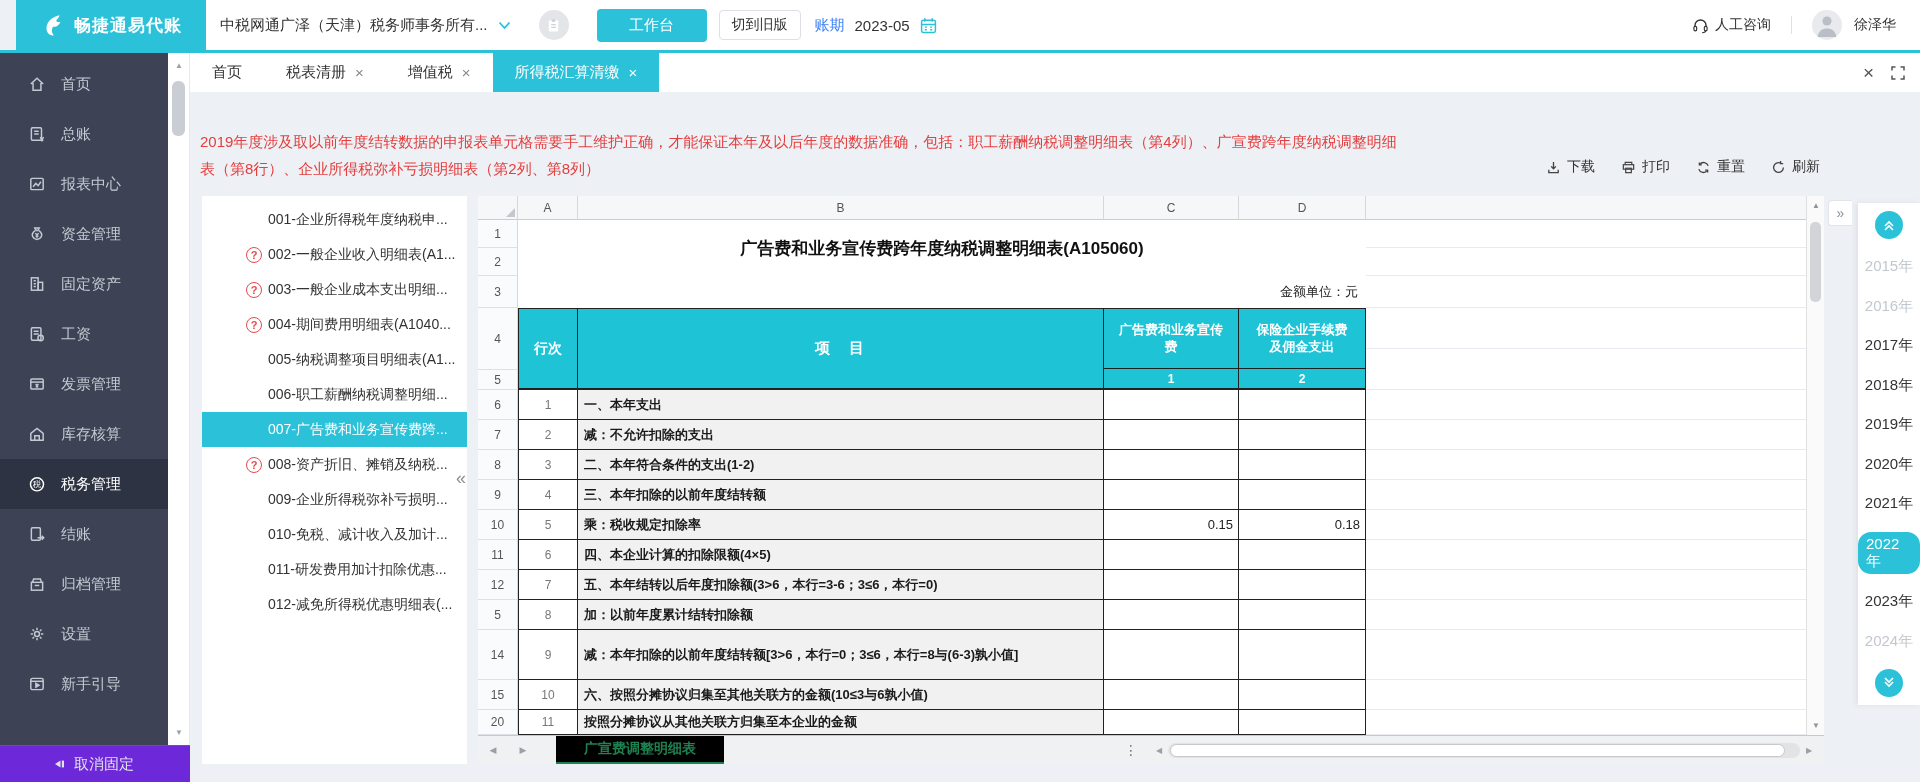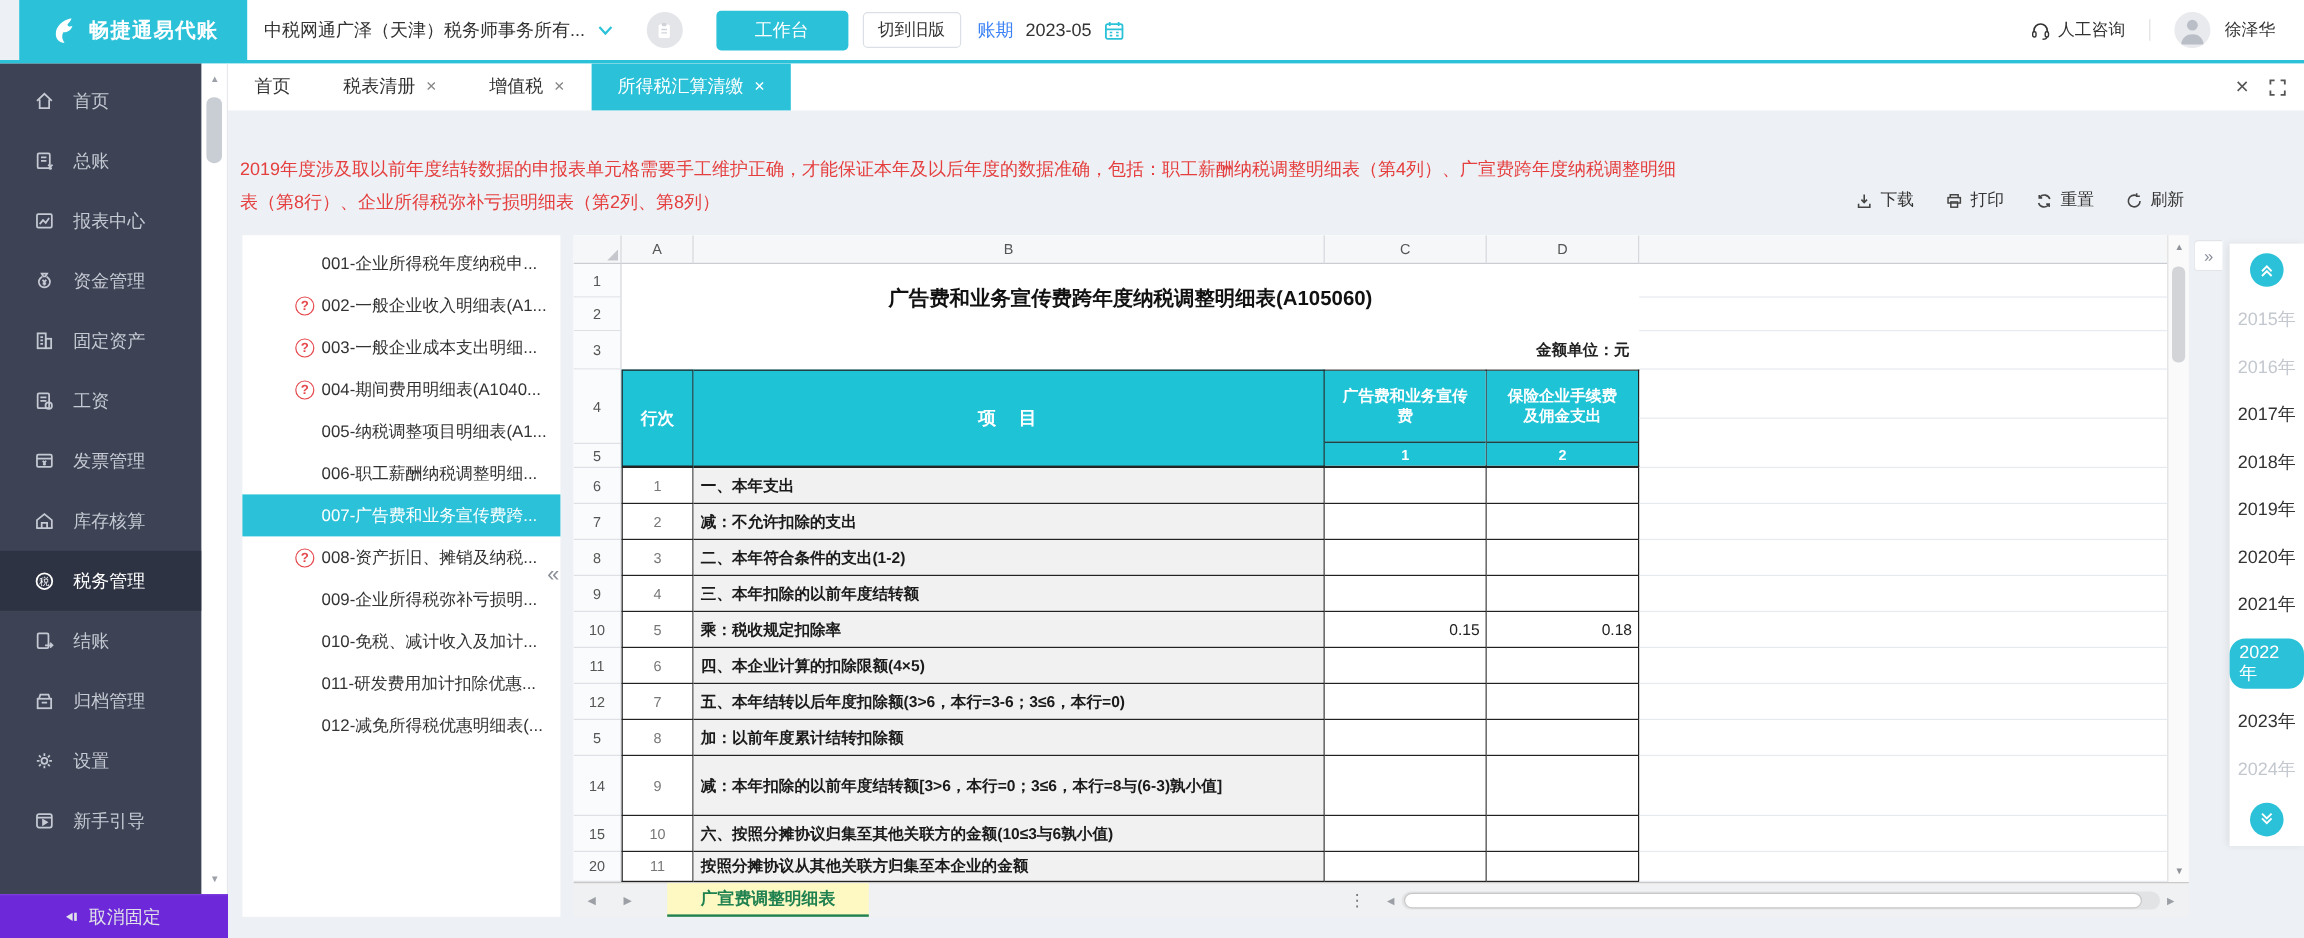--- a/index.html
+++ b/index.html
@@ -71,21 +71,21 @@
   .sbody{ display:flex; }
   .gutter{ width:40px; }
   .gcell{ border-right:1px solid #D5D8DC; border-bottom:1px solid #DDE0E4; background:#FAFBFC; color:#555; font-size:12px;
           display:flex; align-items:center; justify-content:center; cursor:pointer;}
   .cells{ flex:1; display:flex; flex-direction:column; }
   .row-flex{ display:flex; }
   .merge848{ width:848px; }
   .fillcol{ flex:1; display:flex; flex-direction:column;}
   .fline{ border-bottom:1px solid #E7EAEE; flex:1;}
   .title-cell{ height:56px; display:flex; align-items:center; justify-content:center; font-size:17px; font-weight:bold; color:#111; cursor:pointer;}
-  .unit-cell{ height:32px; display:flex; align-items:center; justify-content:flex-end; padding-right:8px; font-size:13px; color:#222; cursor:pointer;font-weight:bold;}
+  .unit-cell{ height:32px; display:flex; align-items:center; justify-content:flex-end; padding-right:8px; font-size:13px; color:#222; cursor:pointer;}
   
   .fhead{ display:flex; height:82px; }
   .th{ background:#1FC3D6; color:#fff; font-weight:bold; display:flex; align-items:center; justify-content:center; text-align:center;
        border-right:1px solid #222; border-top:1px solid #222; border-bottom:2px solid #222; cursor:pointer;}
   .th.line{ width:60px; font-size:14px; border-left:1px solid #222;}
   .th.item{ width:526px; font-size:15px; letter-spacing:2px;}
   .thstack{ width:135px; display:flex; flex-direction:column; border-top:1px solid #222; border-right:1px solid #222; border-bottom:2px solid #222;}
   .thstack.d{ width:127px; }
   .thstack .lab{ flex:1; background:#1FC3D6; color:#fff; font-weight:bold; font-size:13px; line-height:1.25; display:flex; align-items:center;
                  justify-content:center; text-align:center; padding:0 14px; cursor:pointer;}
@@ -105,21 +105,21 @@
 
   
   .vscroll{ position:absolute; left:1806px; top:196px; width:18px; height:539px; background:#FAFAFA; border-left:1px solid #E0E0E0;}
   .vs-arrow{ position:absolute; left:0; width:18px; text-align:center; font-size:8px; color:#909399; cursor:pointer;}
   .vs-thumb{ position:absolute; left:3px; top:26px; width:11px; height:80px; background:#D2D4D8; border-radius:5px; cursor:pointer;}
 
   
   .sheetbar{ position:absolute; left:478px; top:735px; width:1346px; height:29px; background:#F0F1F2; border-top:1px solid #C9C9C9;
              display:flex; align-items:stretch;}
   .nav-ar{ width:30px; display:flex; align-items:center; justify-content:center; color:#9CA0A6; font-size:9px; cursor:pointer;}
-  .sheettab{ margin-left:18px; padding:0 28px; background:#fef9c3; color:#1F8050; font-weight:bold; font-size:14px; display:flex; align-items:center;
+  .sheettab{ margin-left:18px; padding:0 28px; background:#000000; color:#1F8050; font-weight:bold; font-size:14px; display:flex; align-items:center;
              border-bottom:2px solid #1F8050; cursor:pointer;}
   .dots{ margin-left:auto; color:#777; font-size:14px; display:flex; align-items:center; cursor:pointer;}
   .hscroll{ margin-left:12px; margin-right:6px; display:flex; align-items:center; width:668px;}
   .hs-arrow{ width:18px; text-align:center; color:#9CA0A6; font-size:8px; cursor:pointer;}
   .hs-track{ flex:1; height:15px; background:#E2E3E5; border-radius:8px; position:relative;}
   .hs-thumb{ position:absolute; left:2px; top:1px; width:615px; height:13px; background:#fff; border:1px solid #C8C8C8; border-radius:7px; cursor:pointer;}
 
   
   .yearpanel{ position:absolute; left:1858px; top:203px; width:62px; height:502px; background:#fff; box-shadow:-2px 0 6px rgba(0,0,0,0.07);
               display:flex; flex-direction:column; align-items:center; justify-content:space-between; padding:8px 0;}

